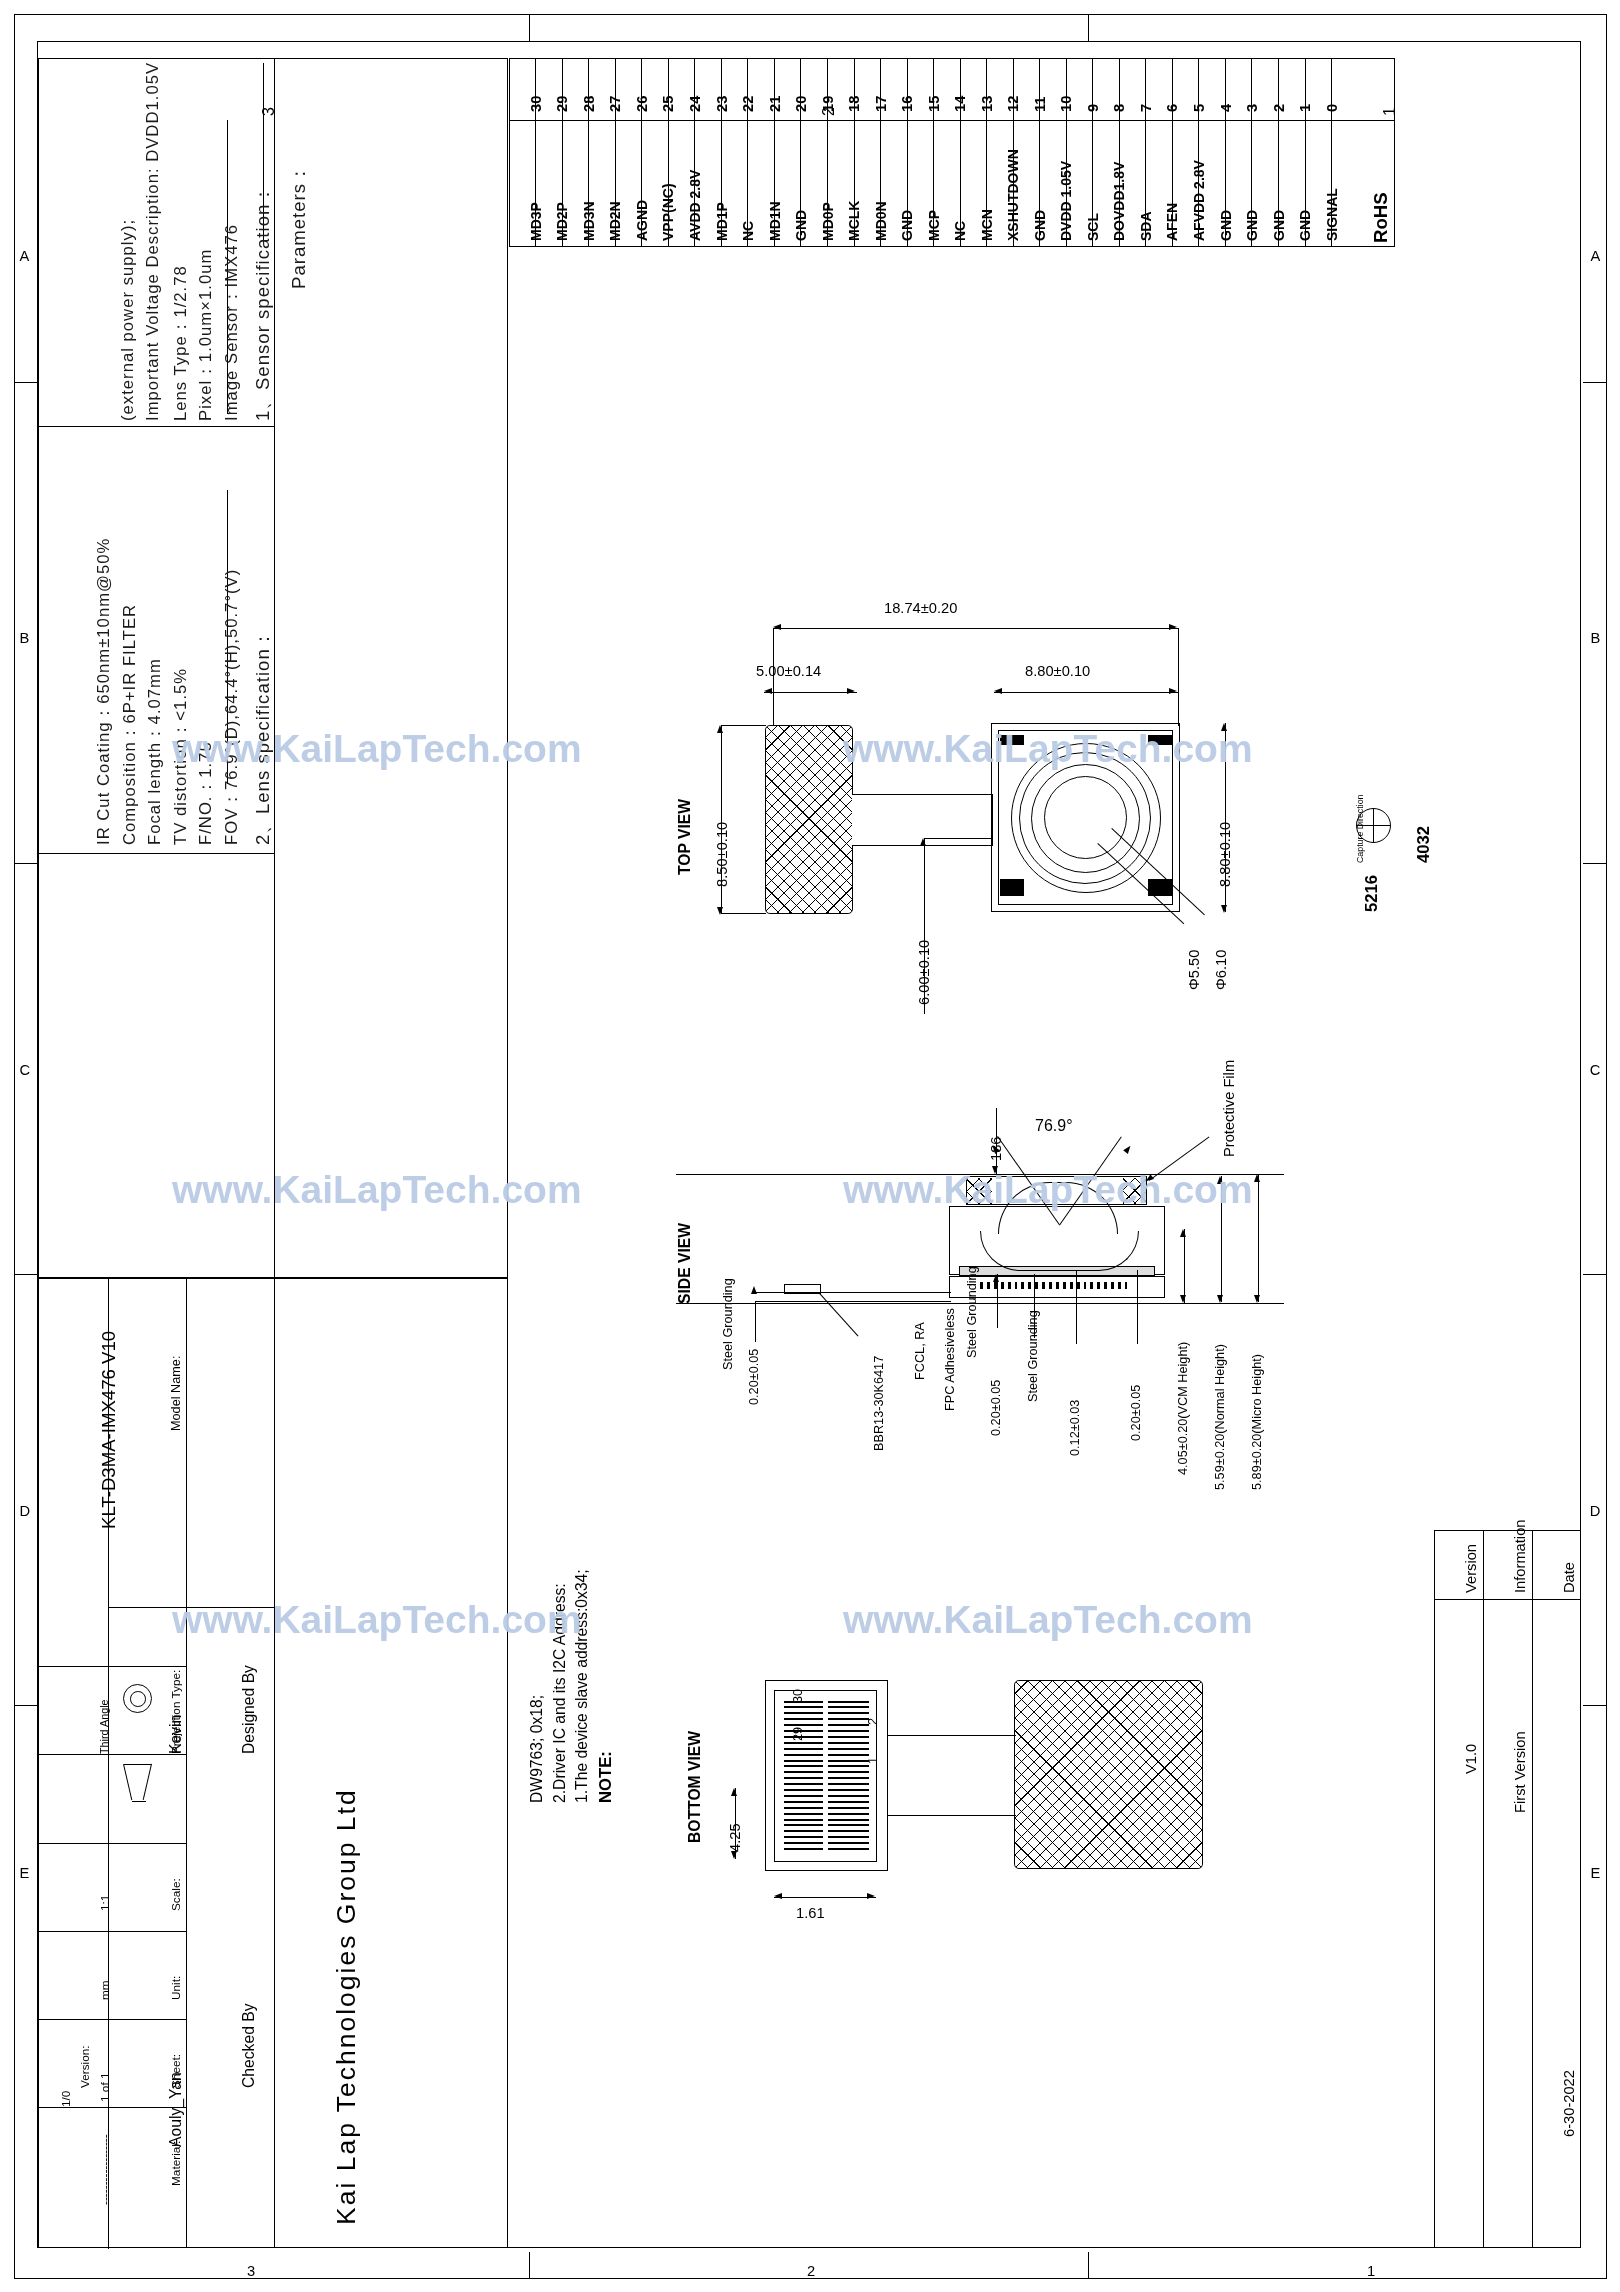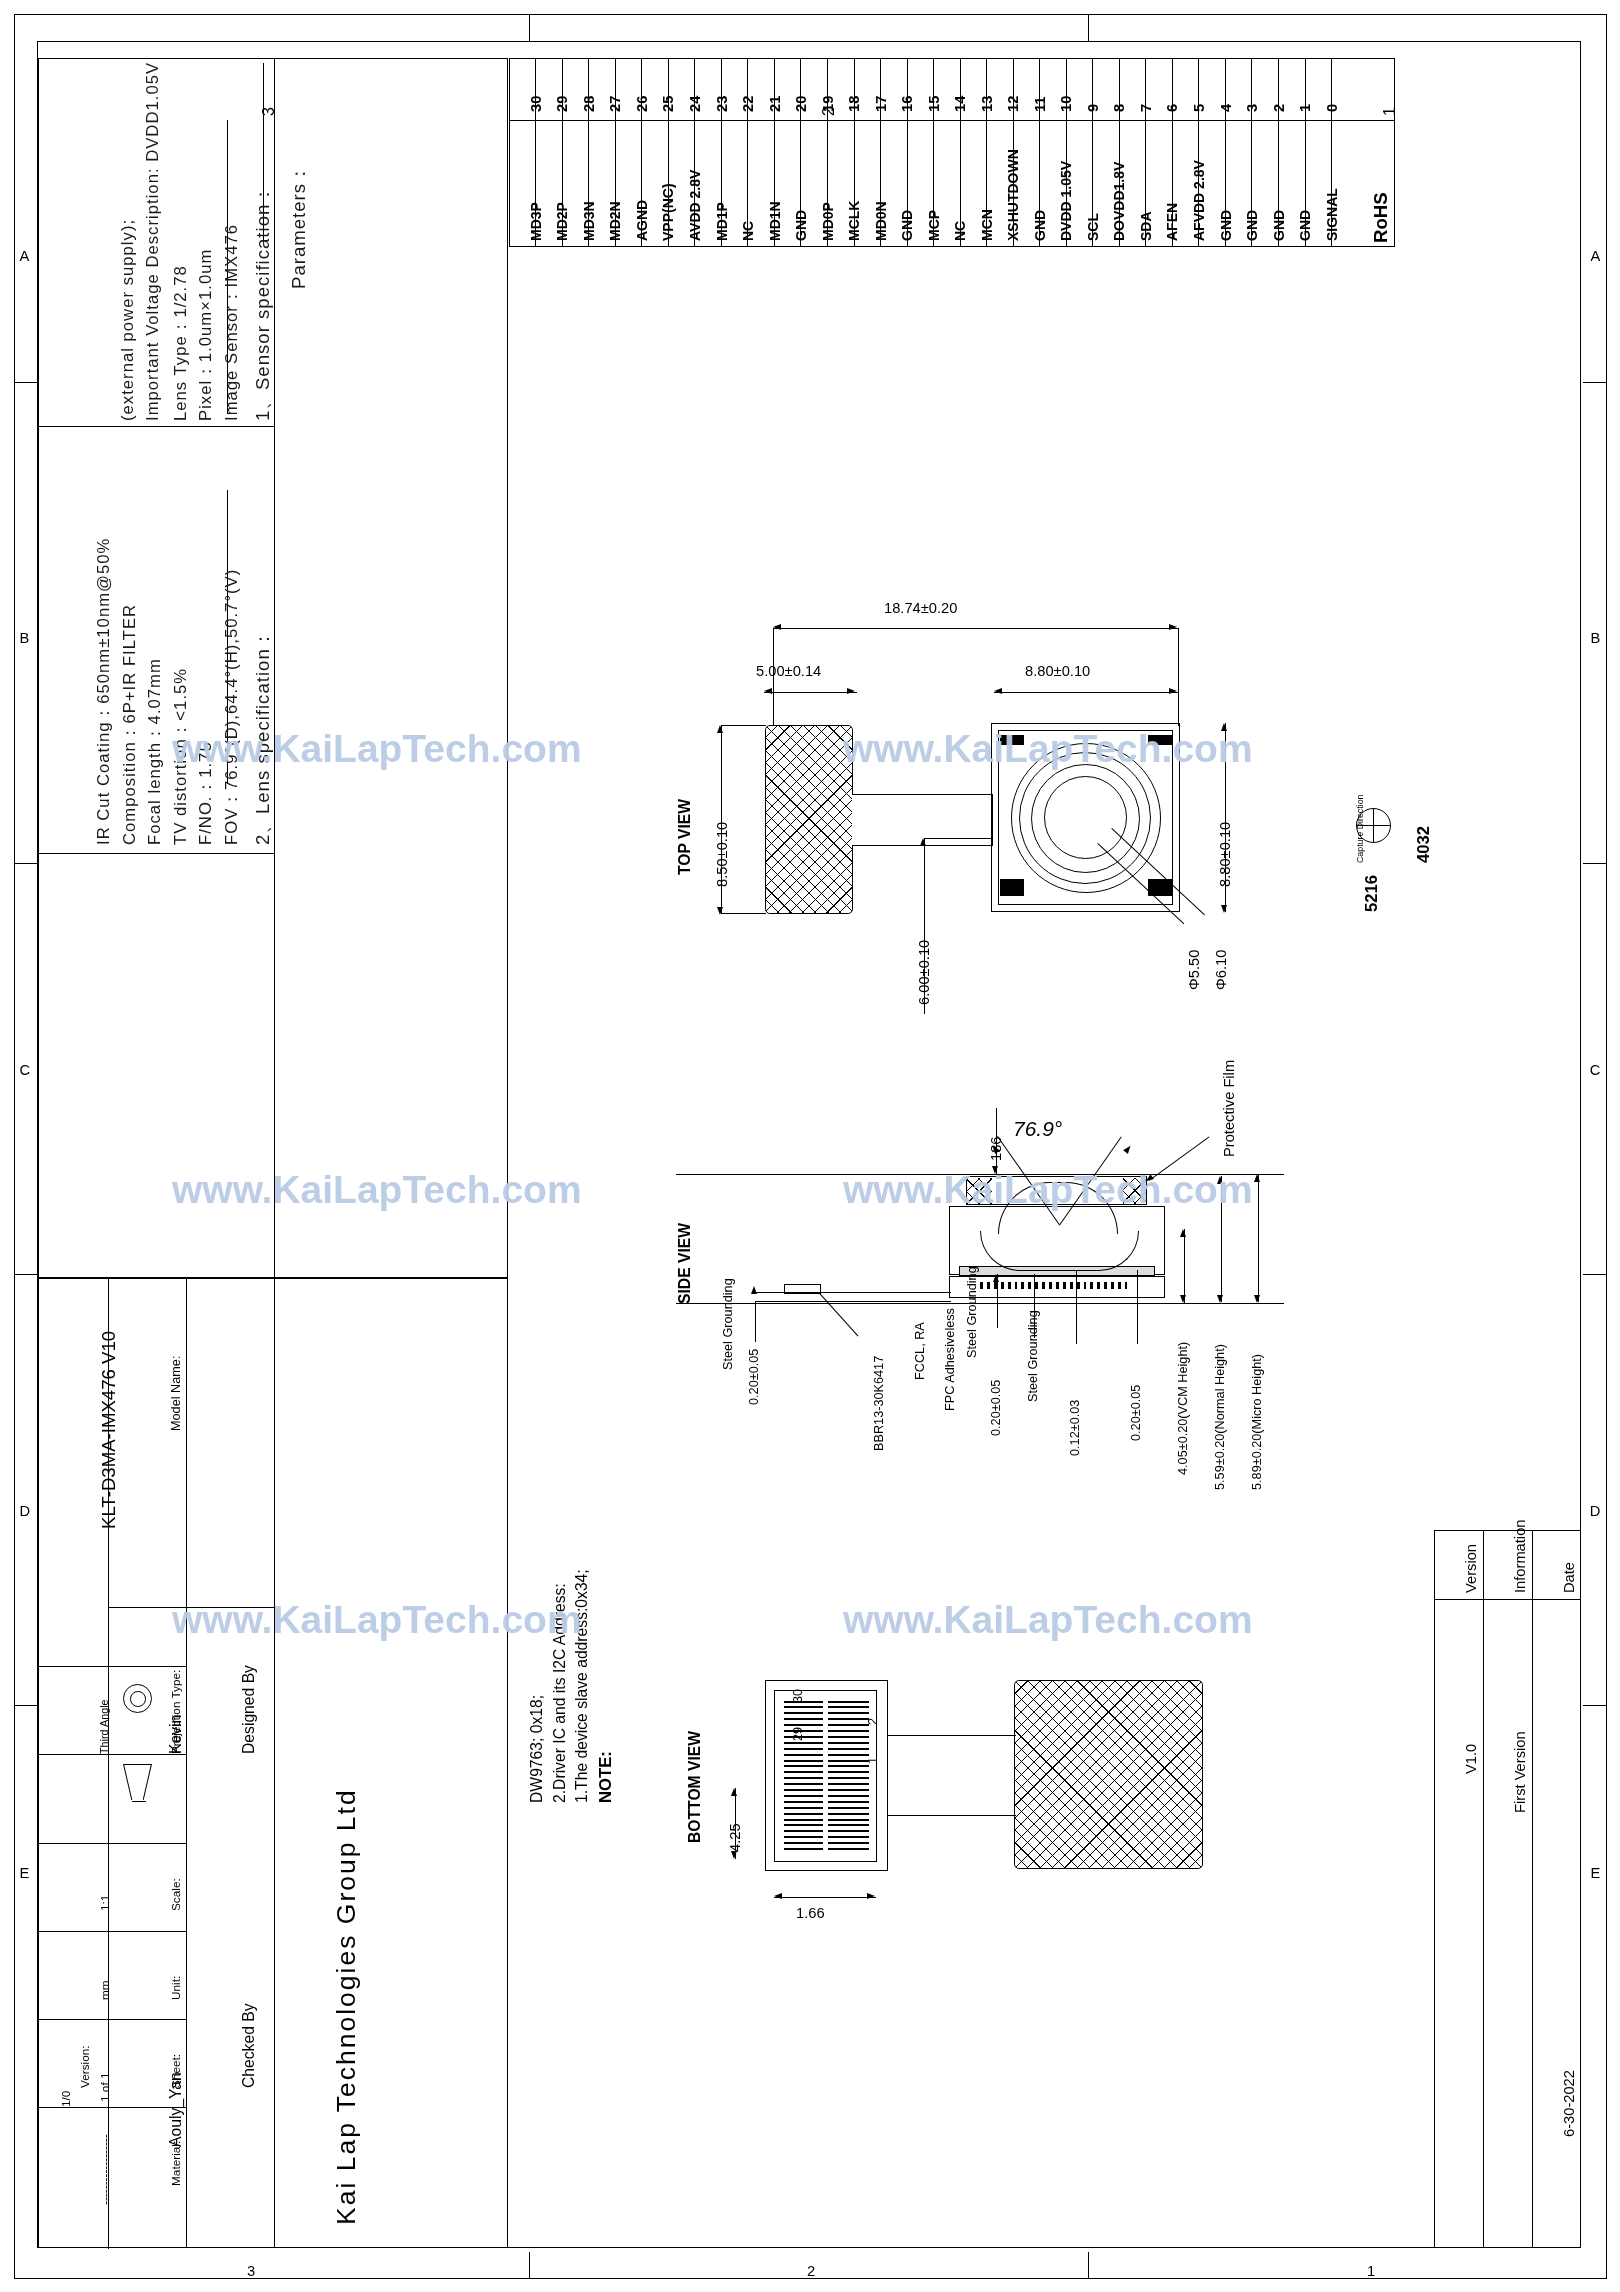--- a/index.html
+++ b/index.html
@@ -315,21 +315,21 @@
   <div class="ln" style="left:755px;top:1292px;width:196px;height:1.2px;"></div>
   <div class="ln" style="left:755px;top:1301px;width:196px;height:1.2px;"></div>
   <div class="rect" style="left:784px;top:1284px;width:37px;height:9.8px;"></div>
 
   <div class="rot dwg-lbl" style="left:676px;top:1304px;">SIDE VIEW</div>
 
   <div class="ln" style="left:1059px;top:1225px;width:108px;height:1.1px;transform-origin:0 0;transform:rotate(-125deg);"></div>
   <div class="ln" style="left:1059px;top:1225px;width:108px;height:1.1px;transform-origin:0 0;transform:rotate(-55deg);"></div>
   <div class="arw arw-u" style="left:992px;top:1145px;transform:rotate(-38deg);"></div>
   <div class="arw arw-u" style="left:1125px;top:1145px;transform:rotate(38deg);"></div>
-  <div class="dwg-txt" style="left:1013px;top:1117px;font-size:21px;font-style:italic;">76.9°</div>
+  <div class="dwg-txt" style="left:1035px;top:1117px;font-size:16px;">76.9°</div>
 
   <div class="ln" style="left:996px;top:1108px;width:1.1px;height:67px;"></div>
   <div class="arw arw-d" style="left:992px;top:1166px;"></div>
   <div class="rot dwg-txt" style="left:988px;top:1161px;">186</div>
 
   <div class="ln" style="left:1149px;top:1180px;width:74px;height:1.1px;transform-origin:0 0;transform:rotate(-36deg);"></div>
   <div class="arw arw-l" style="left:1145px;top:1176px;transform:rotate(-36deg);"></div>
   <div class="rot dwg-txt" style="left:1221px;top:1157px;">Protective Film</div>
 
   <div class="ln" style="left:1184px;top:1229px;width:1.1px;height:74px;"></div>
@@ -394,21 +394,21 @@
   <div class="rot dwg-lbl" style="left:686px;top:1843px;">BOTTOM VIEW</div>
 
   <div class="ln" style="left:735px;top:1788px;width:1.1px;height:71px;"></div>
   <div class="arw arw-u" style="left:731px;top:1788px;"></div>
   <div class="arw arw-d" style="left:731px;top:1851px;"></div>
   <div class="rot dwg-txt" style="left:727px;top:1852px;">4.25</div>
 
   <div class="ln" style="left:774px;top:1897px;width:102px;height:1.1px;"></div>
   <div class="arw arw-l" style="left:774px;top:1893px;"></div>
   <div class="arw arw-r" style="left:867px;top:1893px;"></div>
-  <div class="dwg-txt" style="left:796px;top:1905px;">1.66</div>
+  <div class="dwg-txt" style="left:796px;top:1905px;">1.61</div>
 
   <div class="rect" style="left:1434px;top:1530px;width:147px;height:718px;"></div>
   <div class="ln" style="left:1434px;top:1599px;width:147px;height:1.1px;"></div>
   <div class="ln" style="left:1483px;top:1530px;width:1.1px;height:718px;"></div>
   <div class="ln" style="left:1532px;top:1530px;width:1.1px;height:718px;"></div>
 
   <div class="rot tb-txt" style="left:1463px;top:1593px;font-size:14.7px;">Version</div>
   <div class="rot tb-txt" style="left:1512px;top:1593px;font-size:14.7px;">Information</div>
   <div class="rot tb-txt" style="left:1561px;top:1593px;font-size:14.7px;">Date</div>
 

